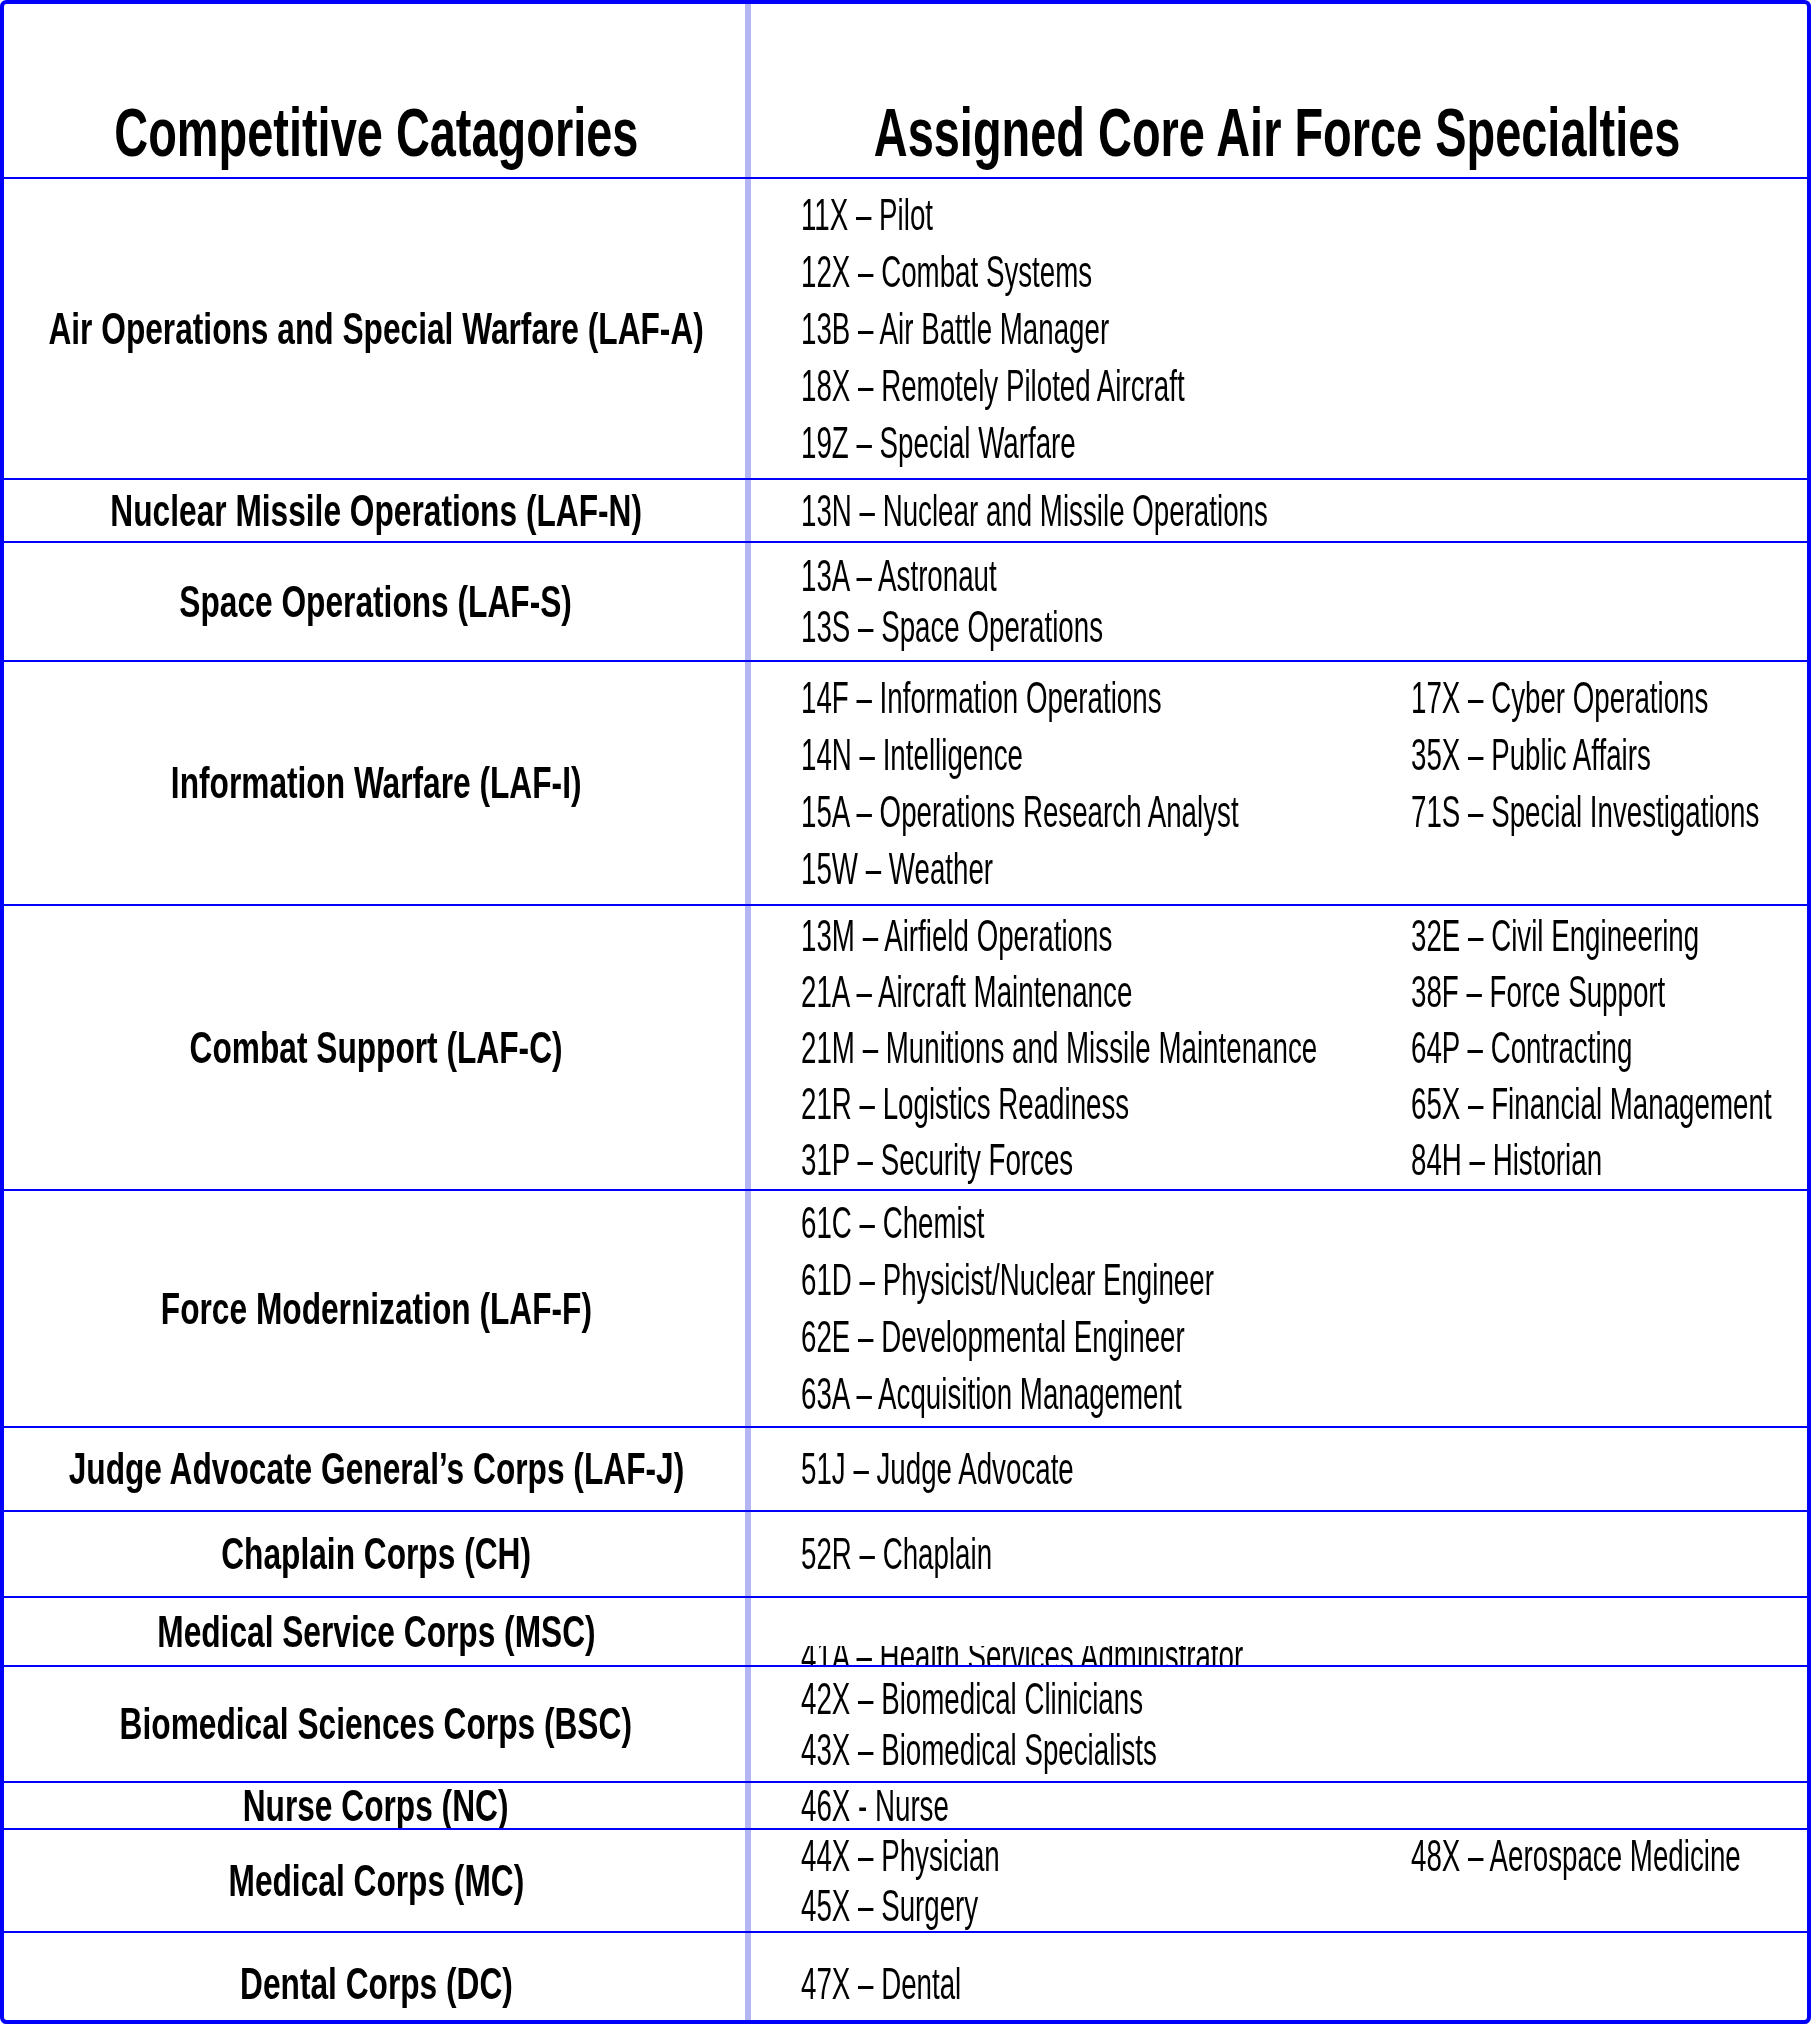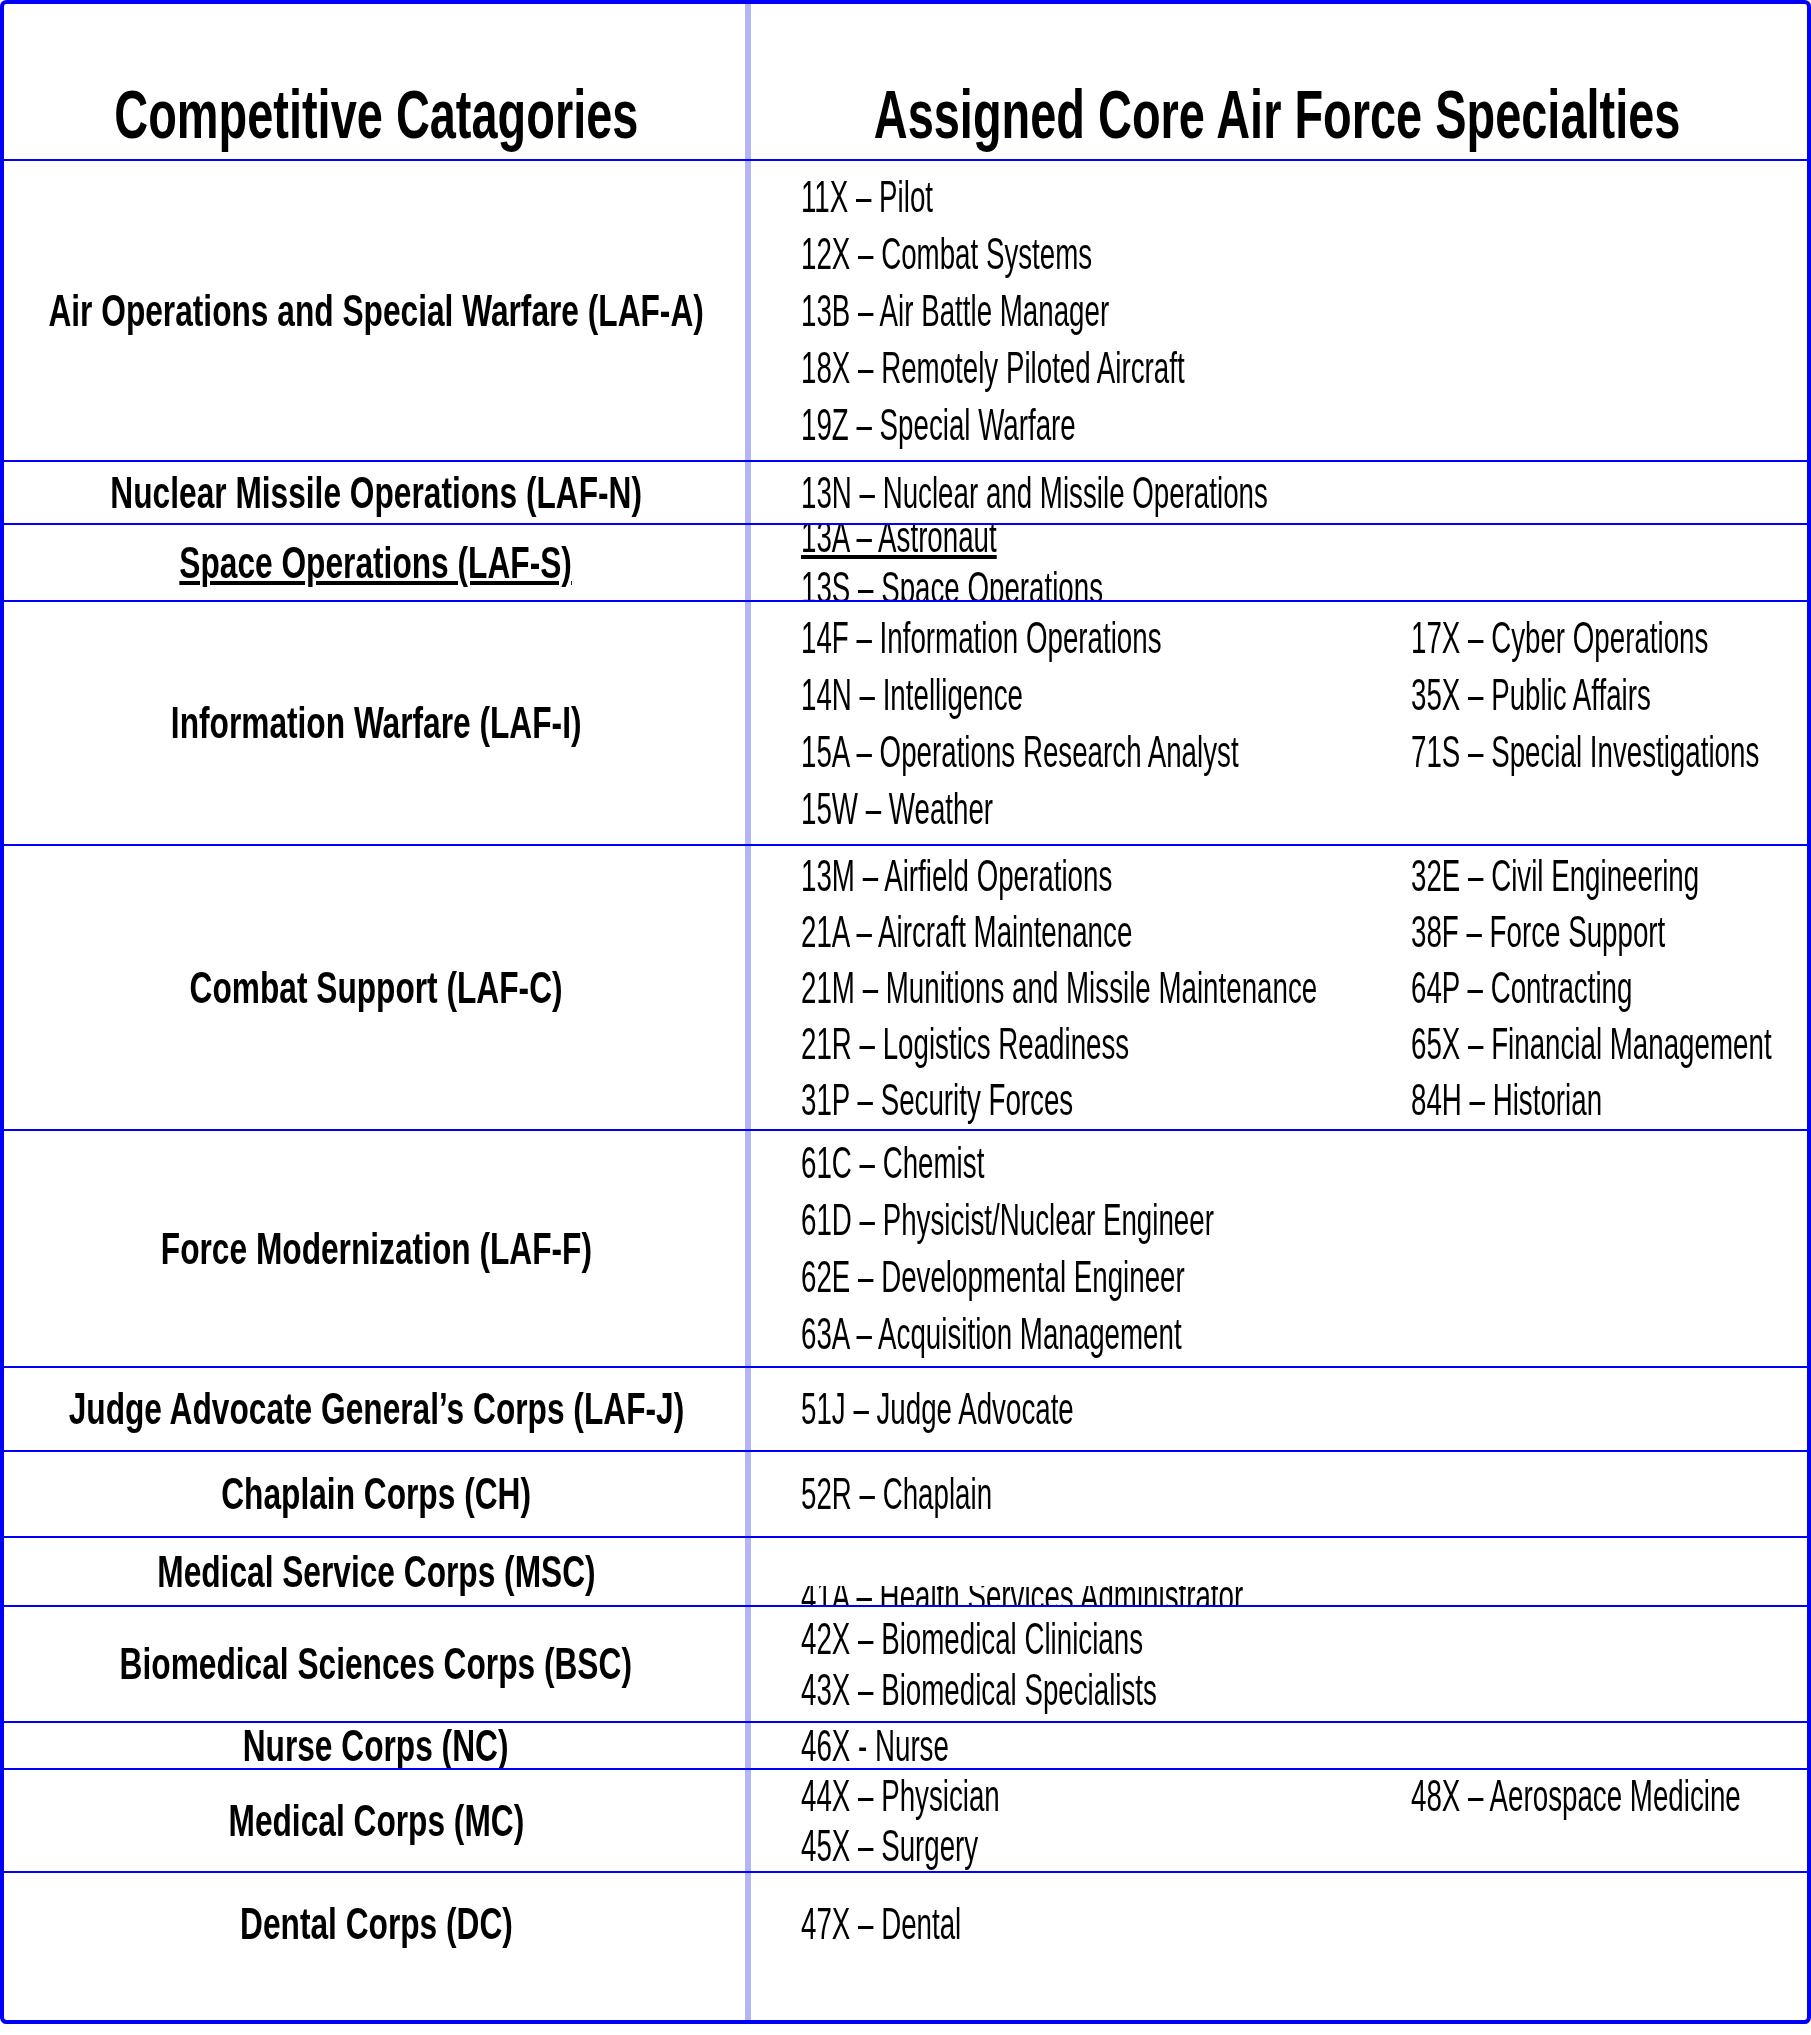--- a/index.html
+++ b/index.html
@@ -23,21 +23,21 @@
     position:absolute;left:741px;top:0;width:6.4px;height:100%;
     background:var(--lav);z-index:0;
   }
   .row{
     position:relative;z-index:1;
     display:grid;
     grid-template-columns:744px 1fr;
     border-top:2.3px solid var(--blue);
     background:transparent;
   }
-  .row.header-row{border-top:none;height:155px}
+  .row.header-row{border-top:none;height:173px}
   .hcell{
     display:flex;align-items:flex-end;justify-content:center;
     padding-bottom:7.4px;overflow:hidden;
   }
   .cond{display:inline-block;white-space:nowrap}
   .hdr-text{
     font-size:69px;font-weight:700;line-height:1.05;
     transform:scaleX(0.68);transform-origin:center bottom;
   }
   .cat-cell{
@@ -101,21 +101,21 @@
       <div class="row" style="height: 63px;">
         <div class="cat-cell">
           <span class="cond cat-text">Nuclear Missile Operations (LAF-N)</span>
         </div>
         <div class="spec-cell" style="grid-template-columns: 1fr; grid-auto-rows: 57px;">
           <div class="spec-item" style="grid-area: 1 / 1;">
             <span class="cond spec-text">13N – Nuclear and Missile Operations</span>
           </div>
         </div>
       </div>
-      <div class="row" style="height: 77px; text-decoration: underline;">
+      <div class="row" style="height: 119px;">
         <div class="cat-cell">
           <span class="cond cat-text">Space Operations (LAF-S)</span>
         </div>
         <div class="spec-cell" style="grid-template-columns: 1fr; grid-auto-rows: 51px;">
           <div class="spec-item" style="grid-area: 1 / 1;">
             <span class="cond spec-text">13A – Astronaut</span>
           </div>
           <div class="spec-item" style="grid-area: 2 / 1;">
             <span class="cond spec-text">13S – Space Operations</span>
           </div>

